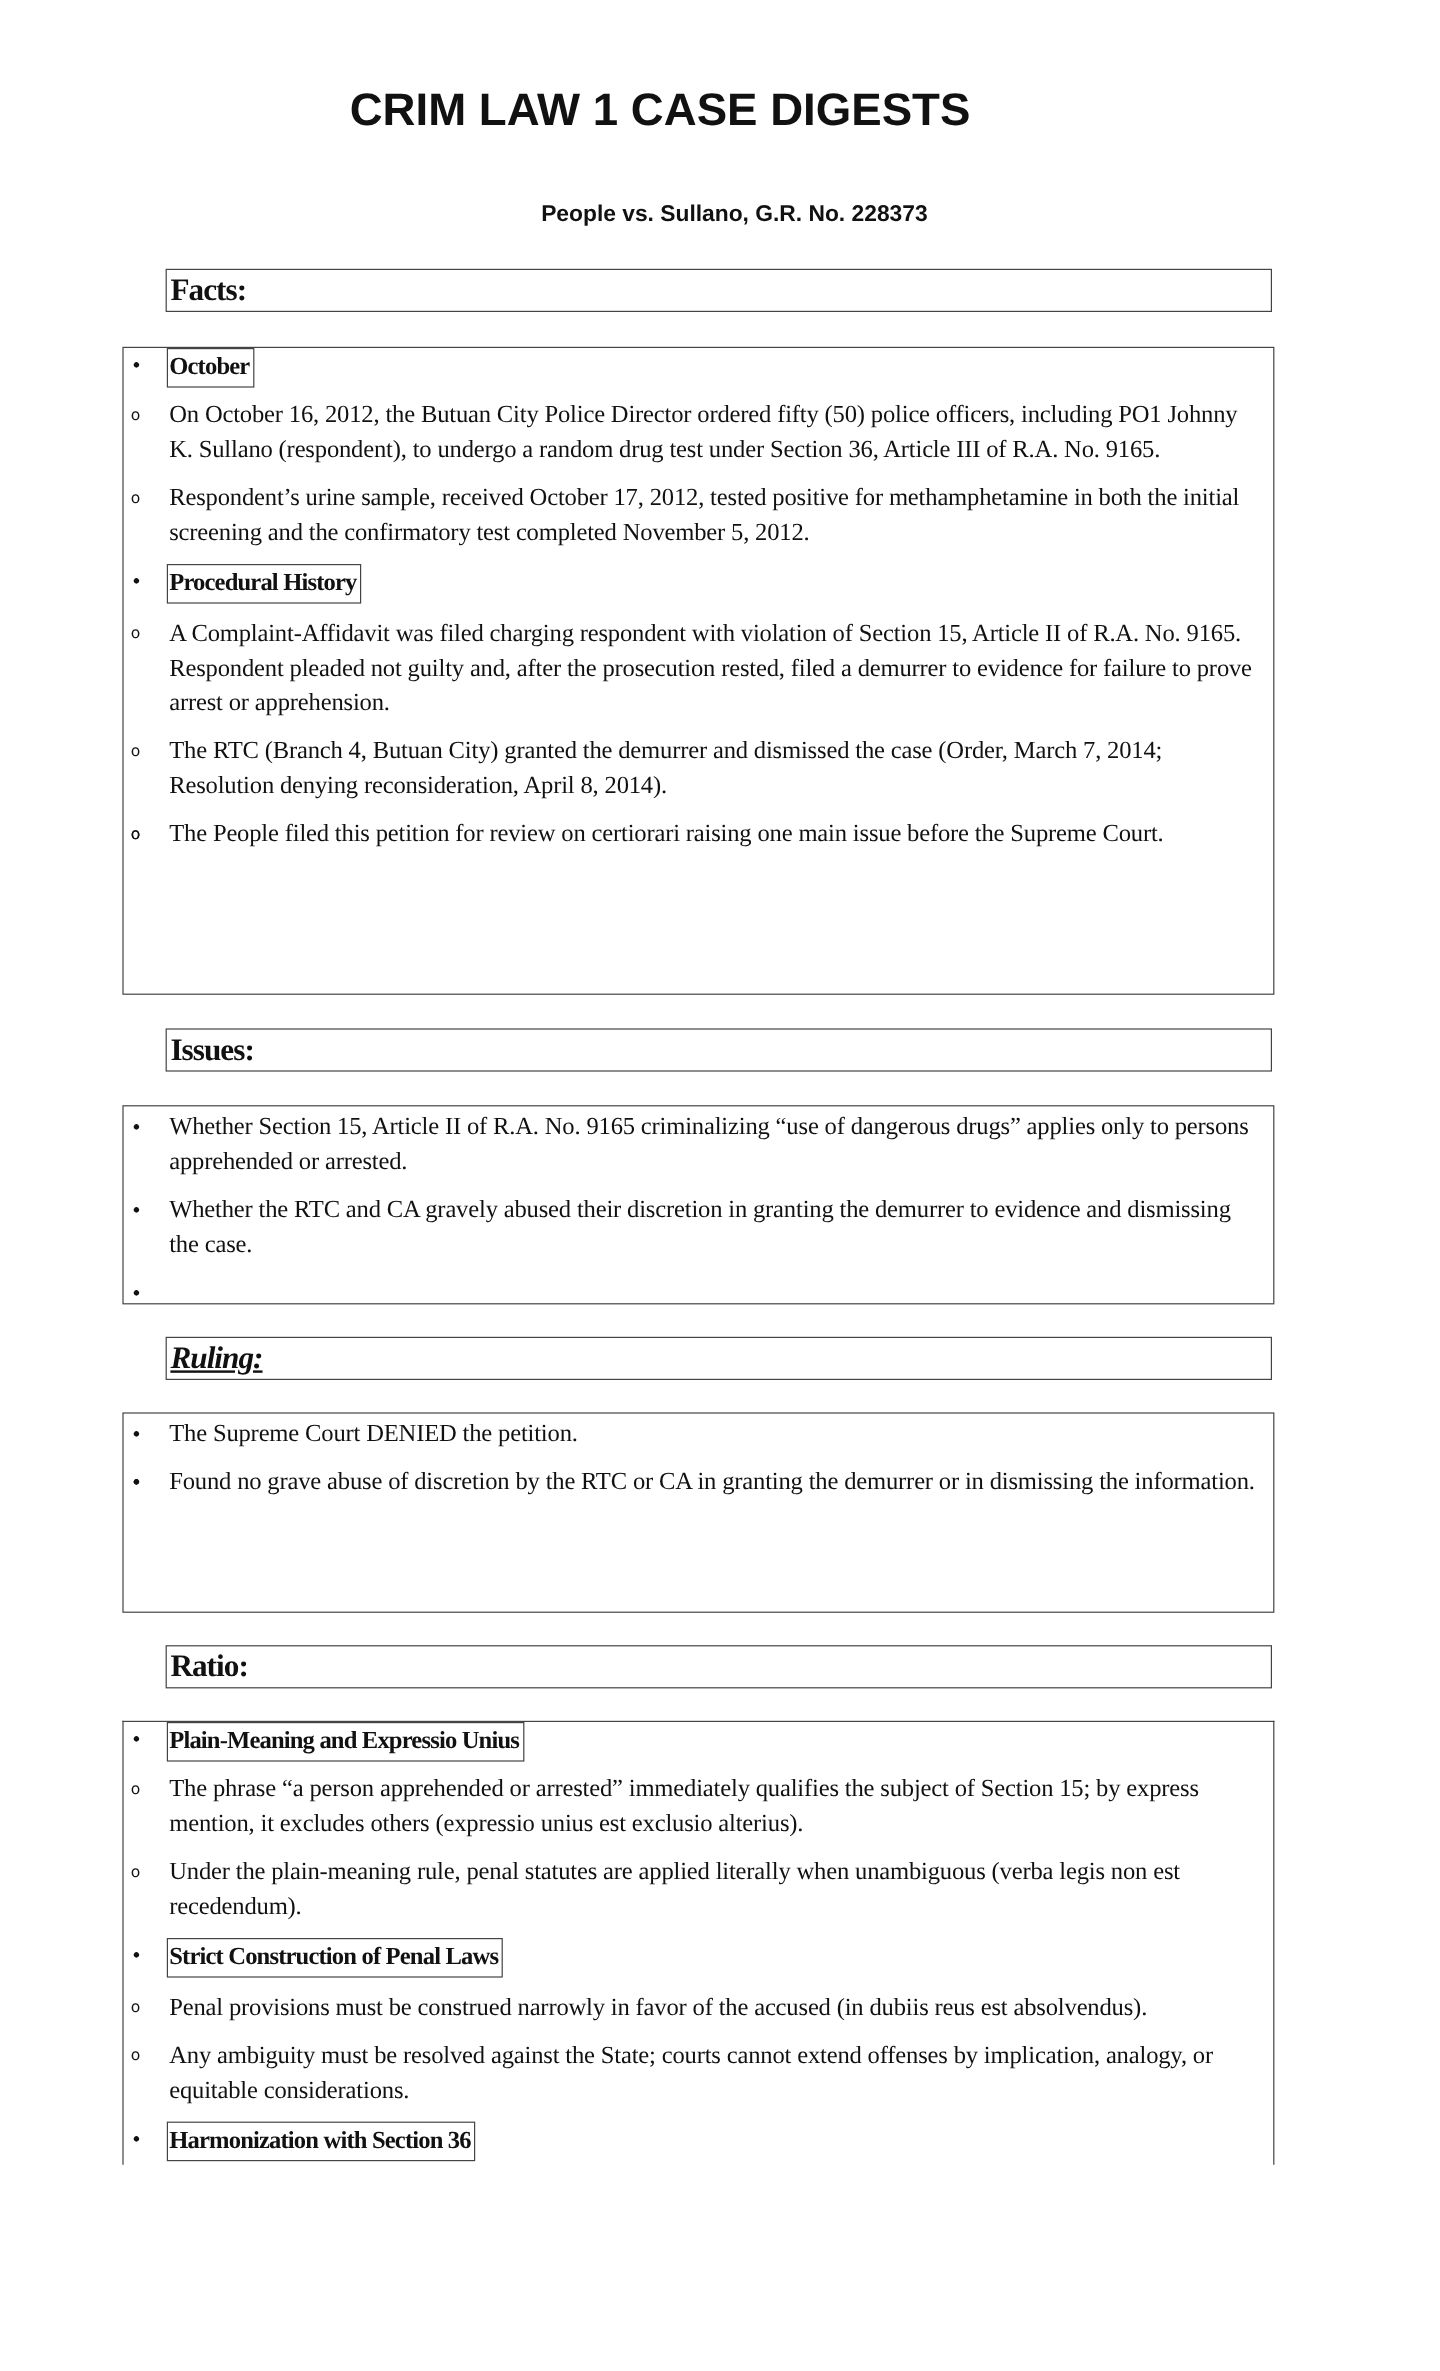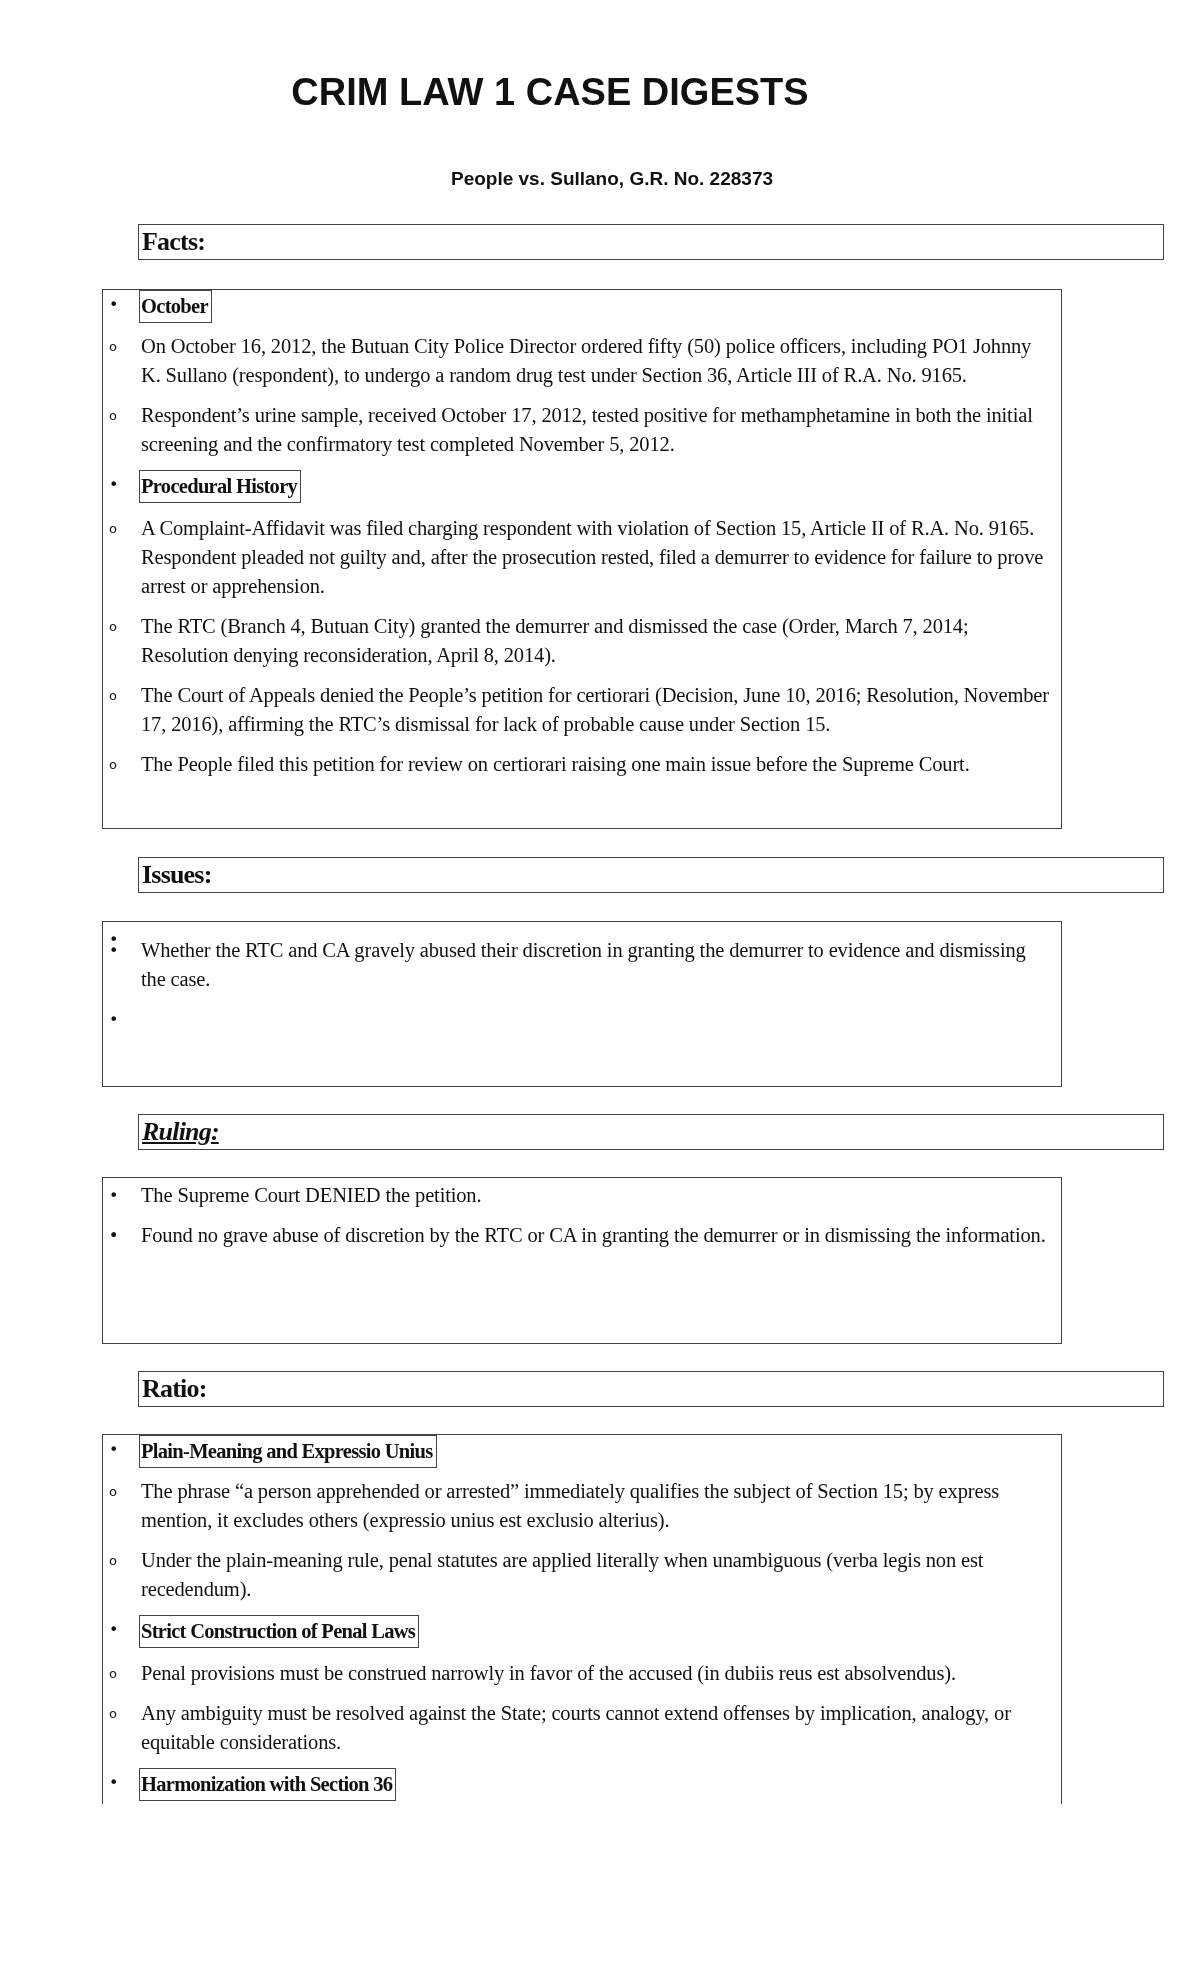--- a/index.html
+++ b/index.html
@@ -7,21 +7,21 @@
   .title {
     position: absolute; left: 0; width: 1100px; top: 70px; text-align: center;
     font-family: "Liberation Sans", sans-serif; font-weight: bold; font-size: 38px; letter-spacing: 0px;
     line-height: 44px; margin: 0;
   }
   .subtitle {
     position: absolute; left: 0; width: 1200px; top: 152px; text-align: center;
     font-family: "Liberation Sans", sans-serif; font-weight: bold; font-size: 19px; line-height: 30px; margin: 12px;
   }
   .sec-head {
-    position: absolute; left: 138px; width: 1026px; height: 36px;
+    position: absolute; left: 138px; width: 922px; height: 36px;
     border: 1.5px solid #444; box-sizing: border-box;
     font-family: "Liberation Serif", serif; font-weight: bold; font-size: 26px; line-height: 34px;
     padding-left: 3px; letter-spacing: -0.8px;
   }
   .list-box {
     position: absolute; left: 102px; width: 960px;
     border: 1.5px solid #444; box-sizing: border-box;
     font-family: "Liberation Serif", serif; font-size: 20.5px; line-height: 29px; letter-spacing: -0.15px;
   }
   .list-box.open-bottom { border-bottom: none; }
@@ -44,27 +44,27 @@
 <h2 class="subtitle">People vs. Sullano, G.R. No. 228373</h2>
 
 <div class="sec-head" style="top:224px;">Facts:</div>
 <div class="list-box" style="top:289px; height:540px;">
   <div class="item" style="margin-bottom:9px;"><span class="bullet">•</span><span class="label-box">October</span></div>
   <div class="item"><span class="bullet sub">o</span><span>On October 16, 2012, the Butuan City Police Director ordered fifty (50) police officers, including PO1 Johnny K. Sullano (respondent), to undergo a random drug test under Section 36, Article III of R.A. No. 9165.</span></div>
   <div class="item"><span class="bullet sub">o</span><span>Respondent’s urine sample, received October 17, 2012, tested positive for methamphetamine in both the initial screening and the confirmatory test completed November 5, 2012.</span></div>
   <div class="item"><span class="bullet">•</span><span class="label-box">Procedural History</span></div>
   <div class="item"><span class="bullet sub">o</span><span>A Complaint-Affidavit was filed charging respondent with violation of Section 15, Article II of R.A. No. 9165. Respondent pleaded not guilty and, after the prosecution rested, filed a demurrer to evidence for failure to prove arrest or apprehension.</span></div>
   <div class="item"><span class="bullet sub">o</span><span>The RTC (Branch 4, Butuan City) granted the demurrer and dismissed the case (Order, March 7, 2014; Resolution denying reconsideration, April 8, 2014).</span></div>
-  <div class="item"><span class="bullet sub">o</span><span>The Court of Appeals denied the People’s petition for certiorari (Decision, June 10, 2016; Resolution, November 17, 2016), affirming the RTC’s dismissal for lack of probable cause under Section 15.</span></div>
+  <div class="item"><span class="bullet sub">o</span></div>
   <div class="item"><span class="bullet sub">o</span><span>The People filed this petition for review on certiorari raising one main issue before the Supreme Court.</span></div>
 </div>
 
 <div class="sec-head" style="top:857px;">Issues:</div>
 <div class="list-box" style="top:921px; height:166px; padding-top:3px;">
-  <div class="item"><span class="bullet">•</span></div>
+  <div class="item"><span class="bullet">•</span><span>Whether Section 15, Article II of R.A. No. 9165 criminalizing “use of dangerous drugs” applies only to persons apprehended or arrested.</span></div>
   <div class="item"><span class="bullet">•</span><span>Whether the RTC and CA gravely abused their discretion in granting the demurrer to evidence and dismissing the case.</span></div>
   <div class="item"><span class="bullet">•</span></div>
 </div>
 
 <div class="sec-head" style="top:1114px;"><span style="text-decoration: underline; font-style: italic;">Ruling:</span></div>
 <div class="list-box" style="top:1177px; height:167px; padding-top:3px;">
   <div class="item"><span class="bullet">•</span><span>The Supreme Court DENIED the petition.</span></div>
   <div class="item"><span class="bullet">•</span></div>
   <div class="item"><span class="bullet">•</span><span>Found no grave abuse of discretion by the RTC or CA in granting the demurrer or in dismissing the information.</span></div>
 </div>

